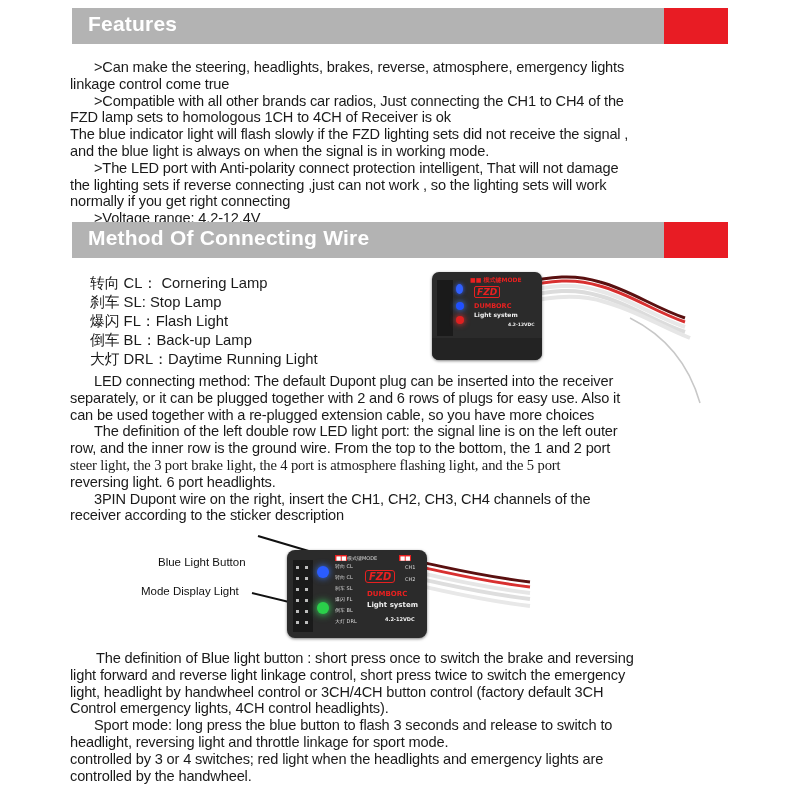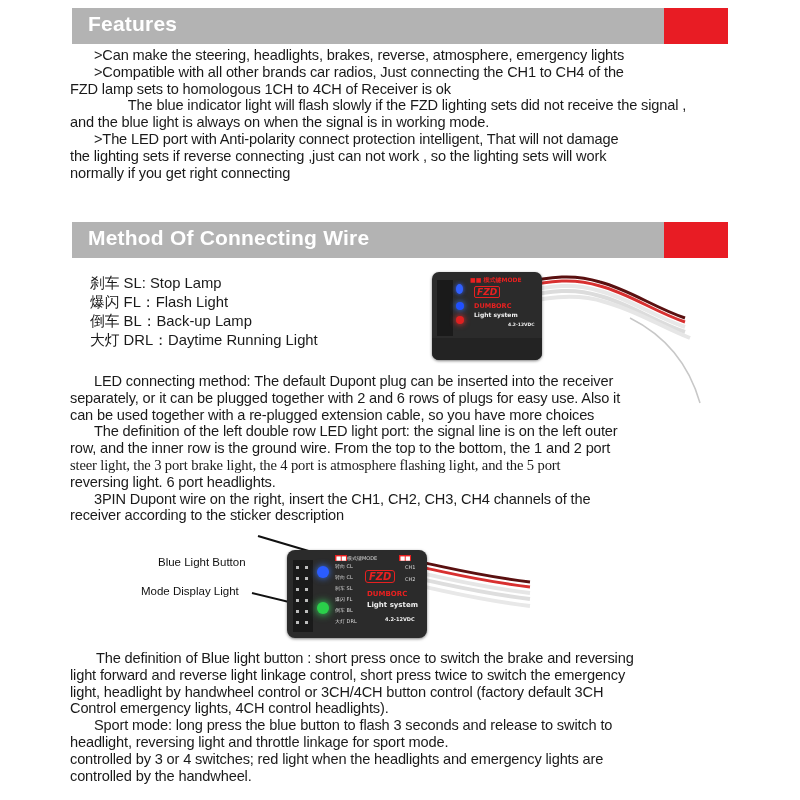--- a/index.html
+++ b/index.html
@@ -27,36 +27,39 @@
 </style>
 </head>
 <body>
 
 <div class="hdr" style="top: 8px; background: rgb(179, 179, 179);">
   <span class="title">Features</span>
   <span class="accent" style="background: rgb(232, 28, 36);"></span>
 </div>
 
 <div class="para" id="features-body" style="top:47px; left:94px;">
-    <div style="white-space: nowrap; margin-left: 0px; padding-left: 0px;"><span>&gt;Can make the steering, headlights, brakes, reverse, atmosphere, emergency lights</span></div>
+    <div style="white-space: nowrap; margin-left: 0px; padding-left: 0px; margin-top: 12px;"><span>&gt;Can make the steering, headlights, brakes, reverse, atmosphere, emergency lights</span></div>
+    <div style="white-space: nowrap; margin-left: -24px;"><span>linkage control come true</span></div>
     <div style="white-space: nowrap; margin-left: 0px; padding-left: 0px;"><span>&gt;Compatible with all other brands car radios, Just connecting the CH1 to CH4 of the</span></div>
     <div style="white-space: nowrap; margin-left: -24px;"><span>FZD lamp sets to homologous 1CH to 4CH of Receiver is ok</span></div>
-    <div style="white-space: nowrap; margin-left: -24px; text-align: center;"><span>The blue indicator light will flash slowly if the FZD lighting sets did not receive the signal ,</span></div>
+    <div style="white-space: nowrap; margin-left: -24px;"><span>The blue indicator light will flash slowly if the FZD lighting sets did not receive the signal ,</span></div>
     <div style="white-space: nowrap; margin-left: -24px;"><span>and the blue light is always on when the signal is in working mode.</span></div>
     <div style="white-space: nowrap; margin-left: 0px; padding-left: 0px;"><span>&gt;The LED port with Anti-polarity connect protection intelligent, That will not damage</span></div>
     <div style="white-space: nowrap; margin-left: -24px;"><span>the lighting sets if reverse connecting ,just can not work , so the lighting sets will work</span></div>
     <div style="white-space: nowrap; margin-left: -24px;"><span>normally if you get right connecting</span></div>
+    <div style="white-space: nowrap; margin-left: 0px; padding-left: 0px;"><span>&gt;Voltage range: 4.2-12.4V</span></div>
   </div>
 
 <div class="hdr" style="top: 222px; background: rgb(179, 179, 179);">
   <span class="title">Method Of Connecting Wire</span>
   <span class="accent" style="background: rgb(232, 28, 36);"></span>
 </div>
 
 <div class="legend" id="legend">
+    <div><span style="margin-right: 4px;">转向</span><span>CL：</span><span> Cornering Lamp</span></div>
     <div><span style="margin-right: 4px;">刹车</span><span>SL:</span><span> Stop Lamp</span></div>
     <div><span style="margin-right: 4px;">爆闪</span><span>FL：</span><span>Flash Light</span></div>
     <div><span style="margin-right: 4px;">倒车</span><span>BL：</span><span>Back-up Lamp</span></div>
     <div><span style="margin-right: 4px;">大灯</span><span>DRL：</span><span>Daytime Running Light</span></div>
   </div>
 
 <div>
   <svg class="wire" style="left:520px; top:268px;" width="200" height="140">
     <path d="M0,16 C30,8 55,6 80,14 C110,22 135,40 165,50" stroke="#5a1010" stroke-width="3" fill="none"></path>
     <path d="M0,20 C30,12 55,10 80,18 C110,26 135,44 165,54" stroke="#d83030" stroke-width="3" fill="none"></path>

